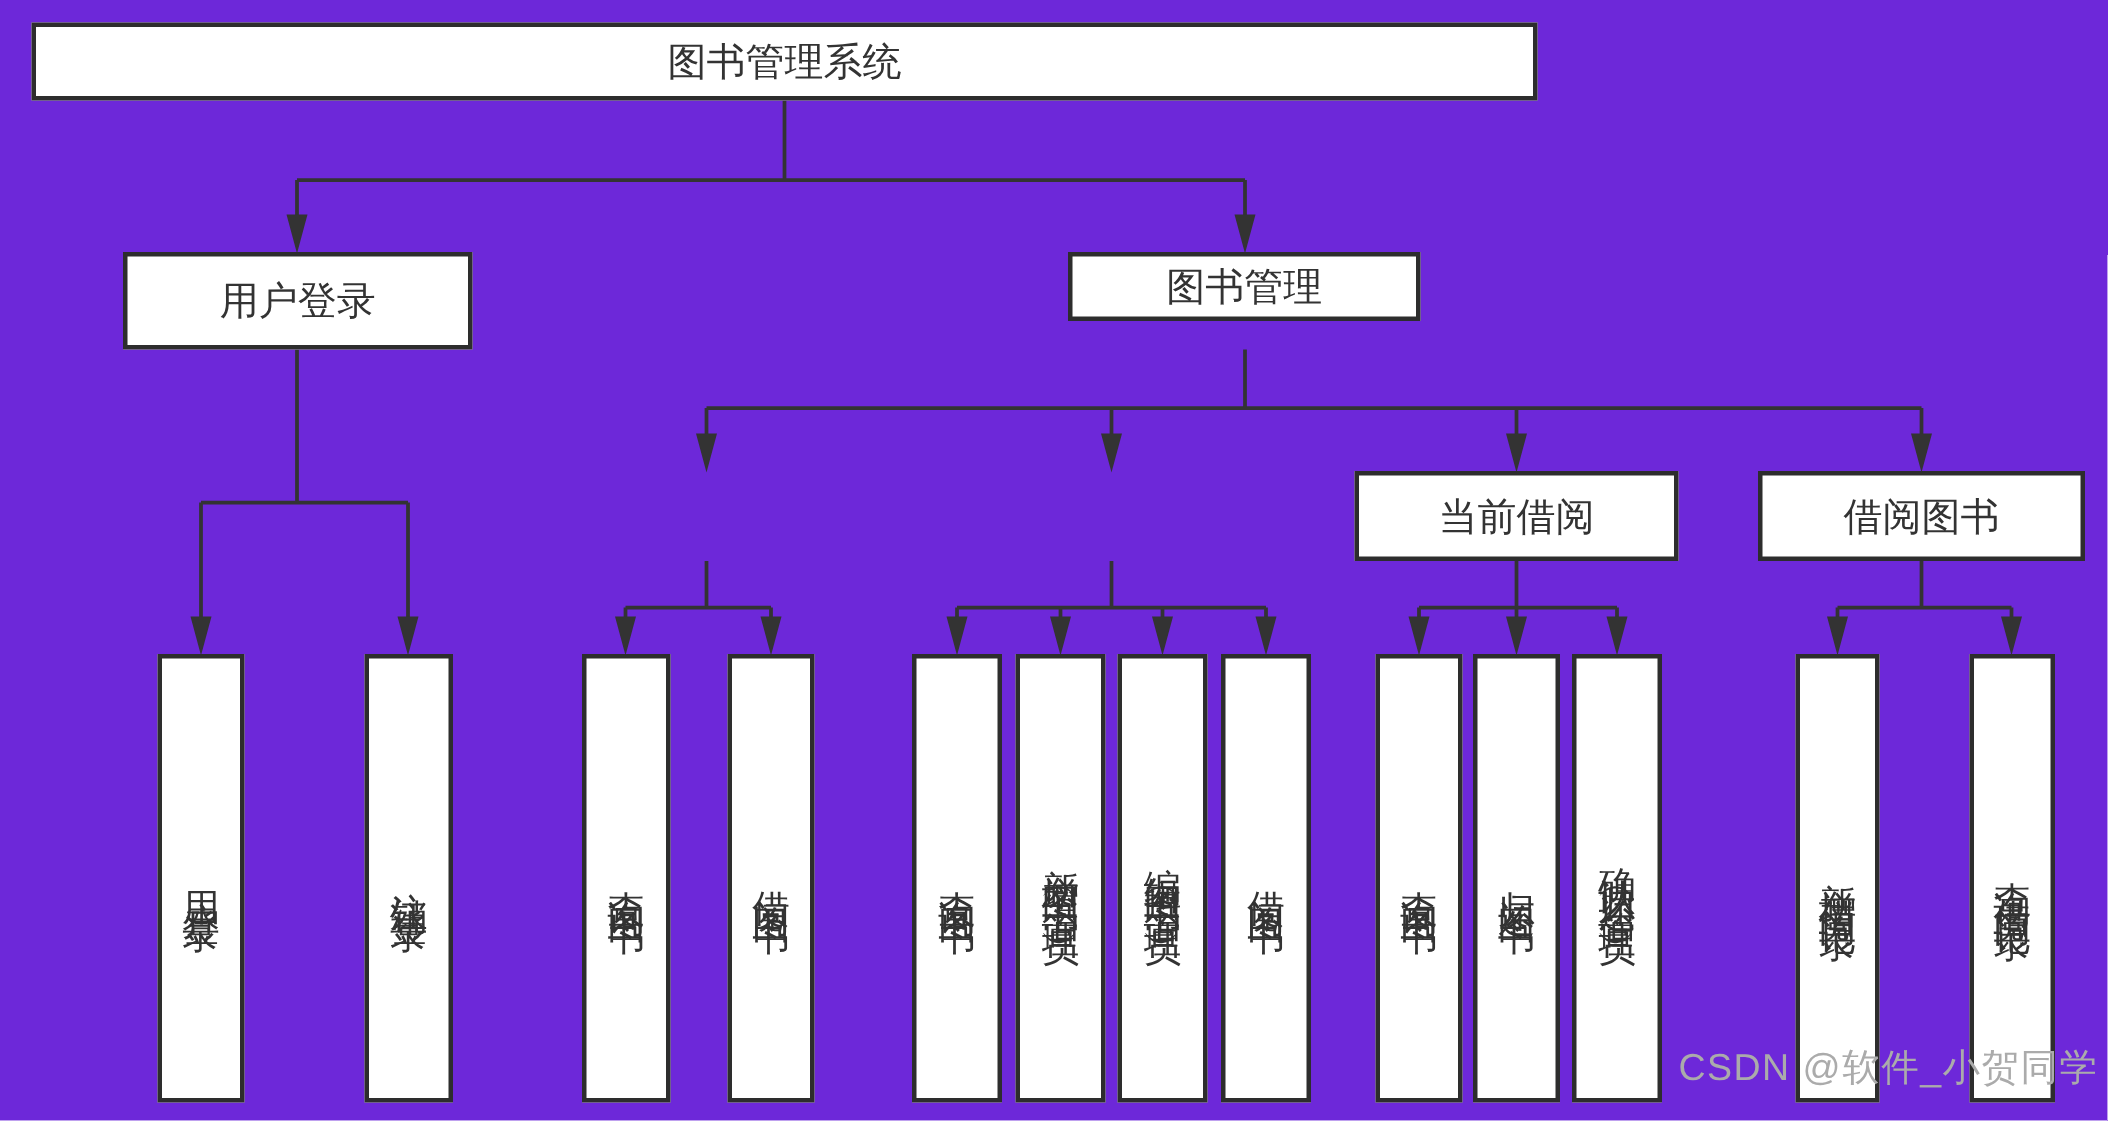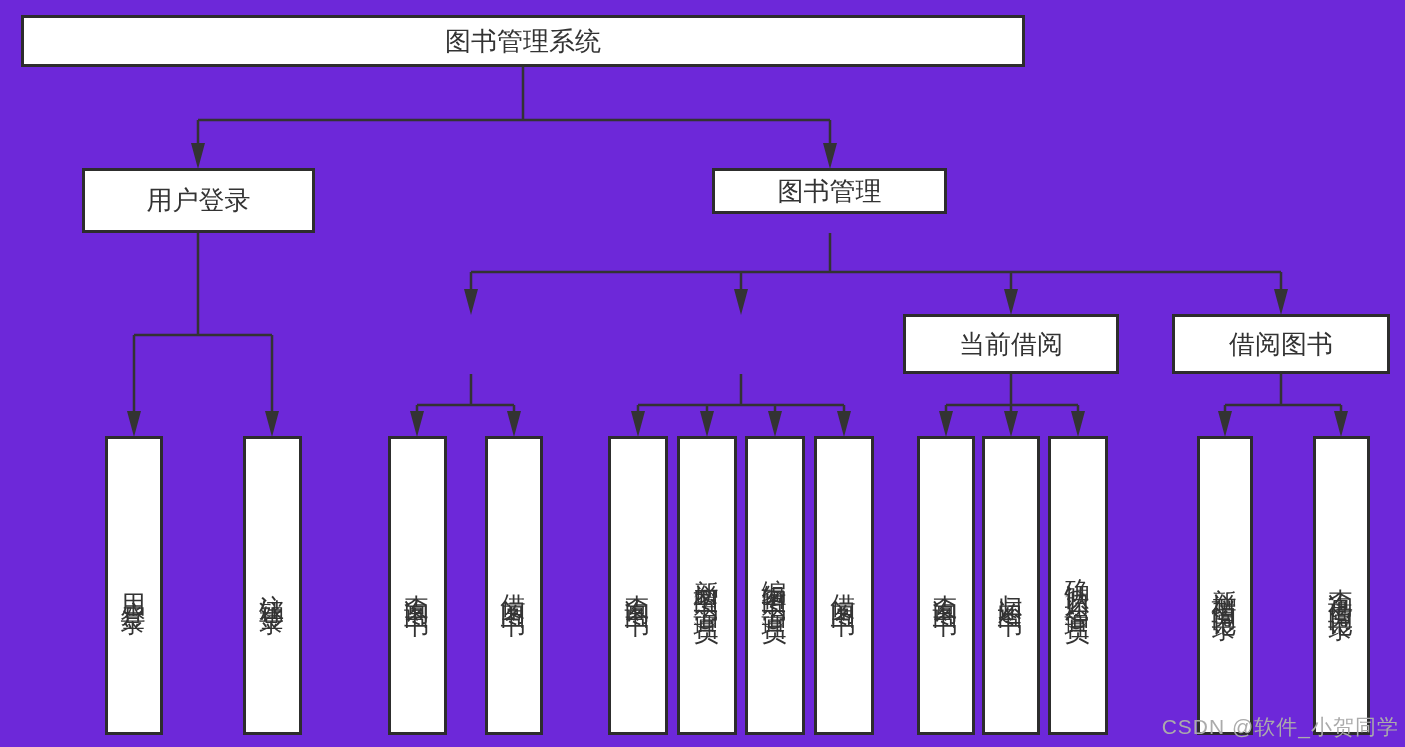--- a/index.html
+++ b/index.html
@@ -39,22 +39,22 @@
     font-size: 25px;
     writing-mode: vertical-rl;
     text-orientation: mixed;
     letter-spacing: 6px;
     white-space: nowrap;
   }
 
   .watermark {
     position: absolute;
     right: 6px;
-    bottom: 6px;
-    font-size: 21px;
+    bottom: 19px;
+    font-size: 25px;
     letter-spacing: 1px;
     color: #ababab;
     z-index: 3;
   }
 </style>
 </head>
 <body>
 
 <div class="canvas">
 

